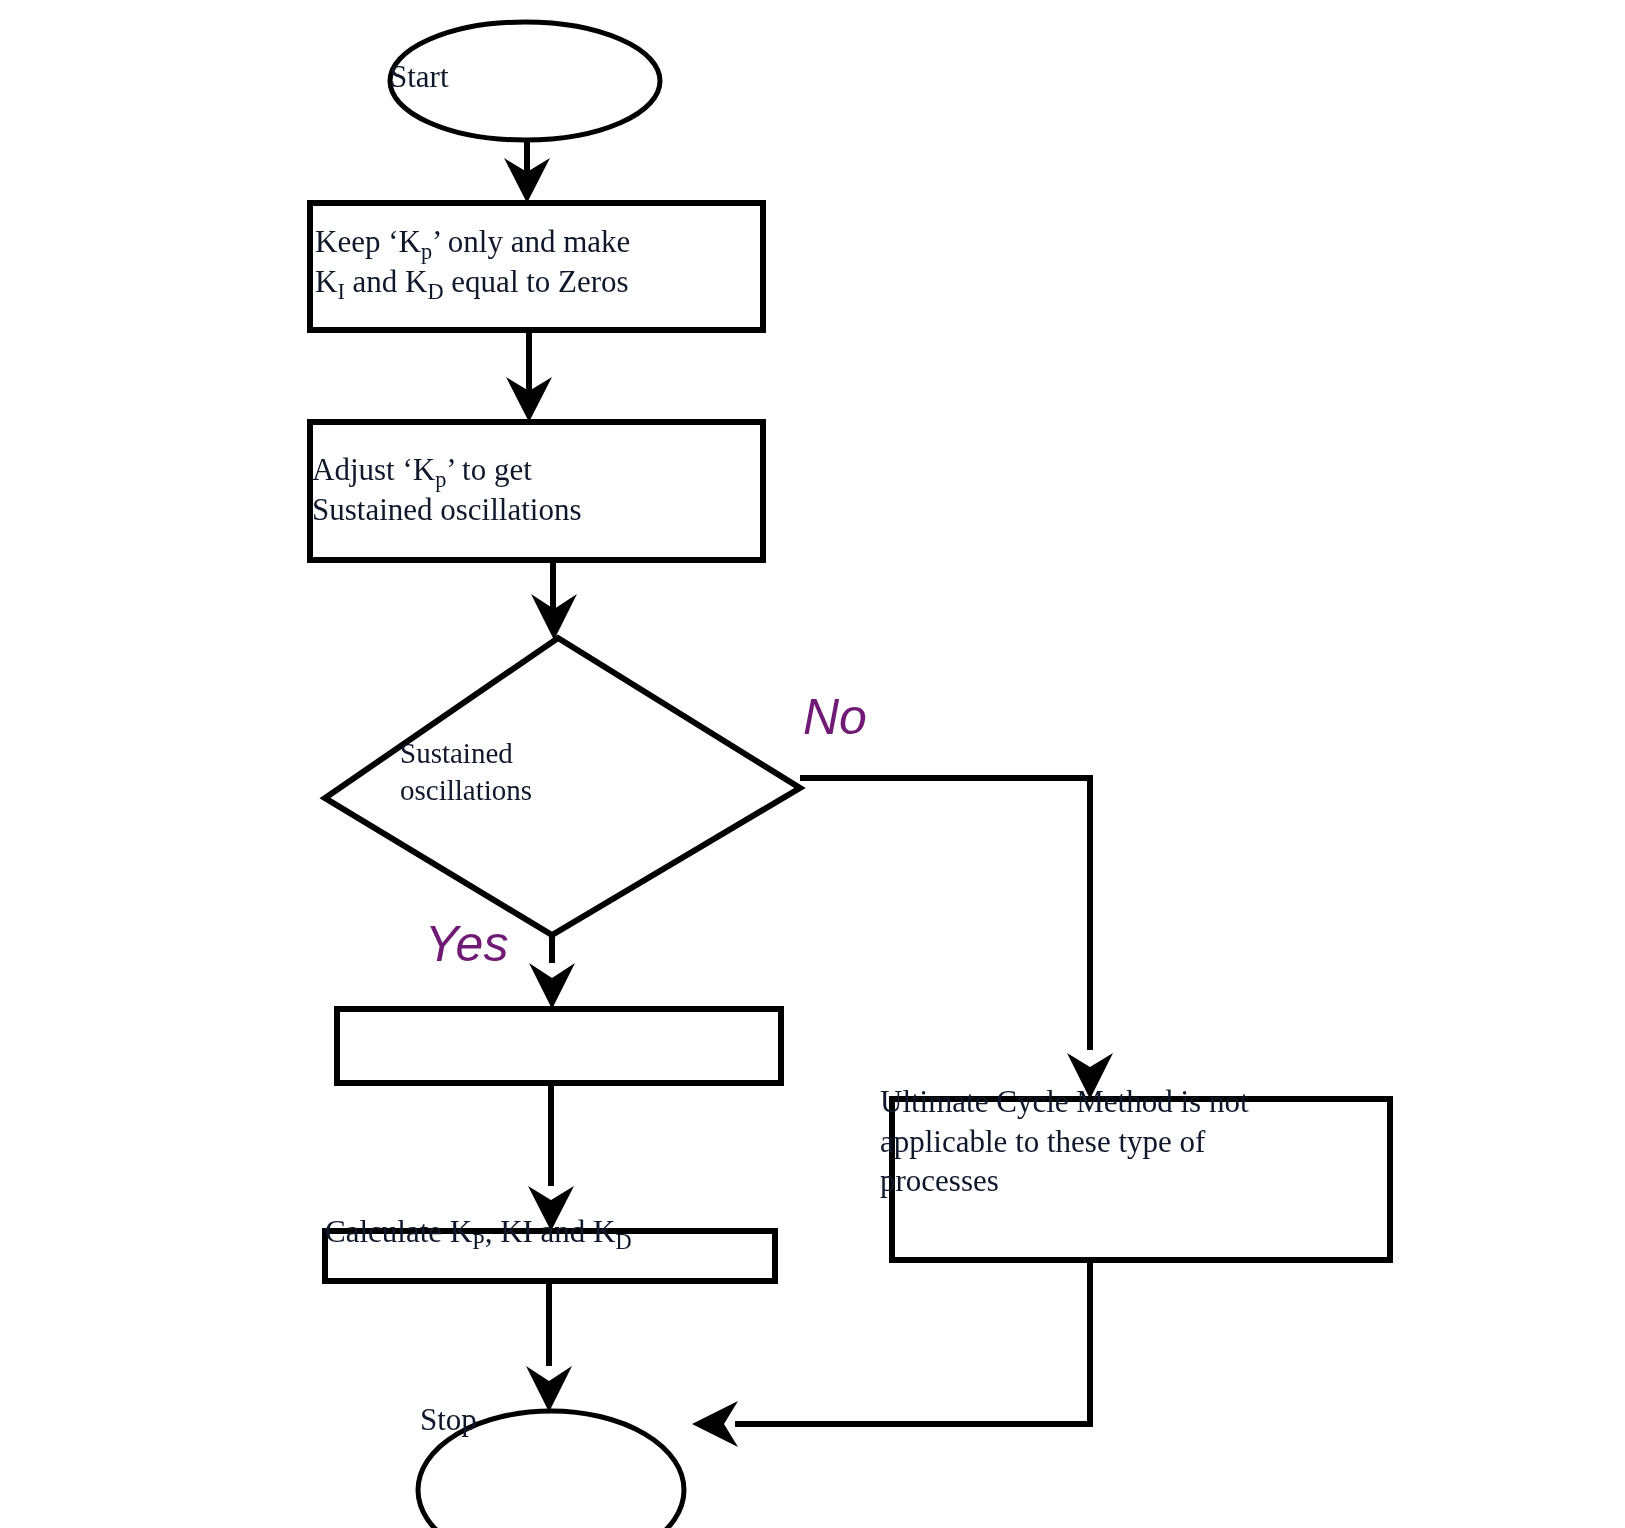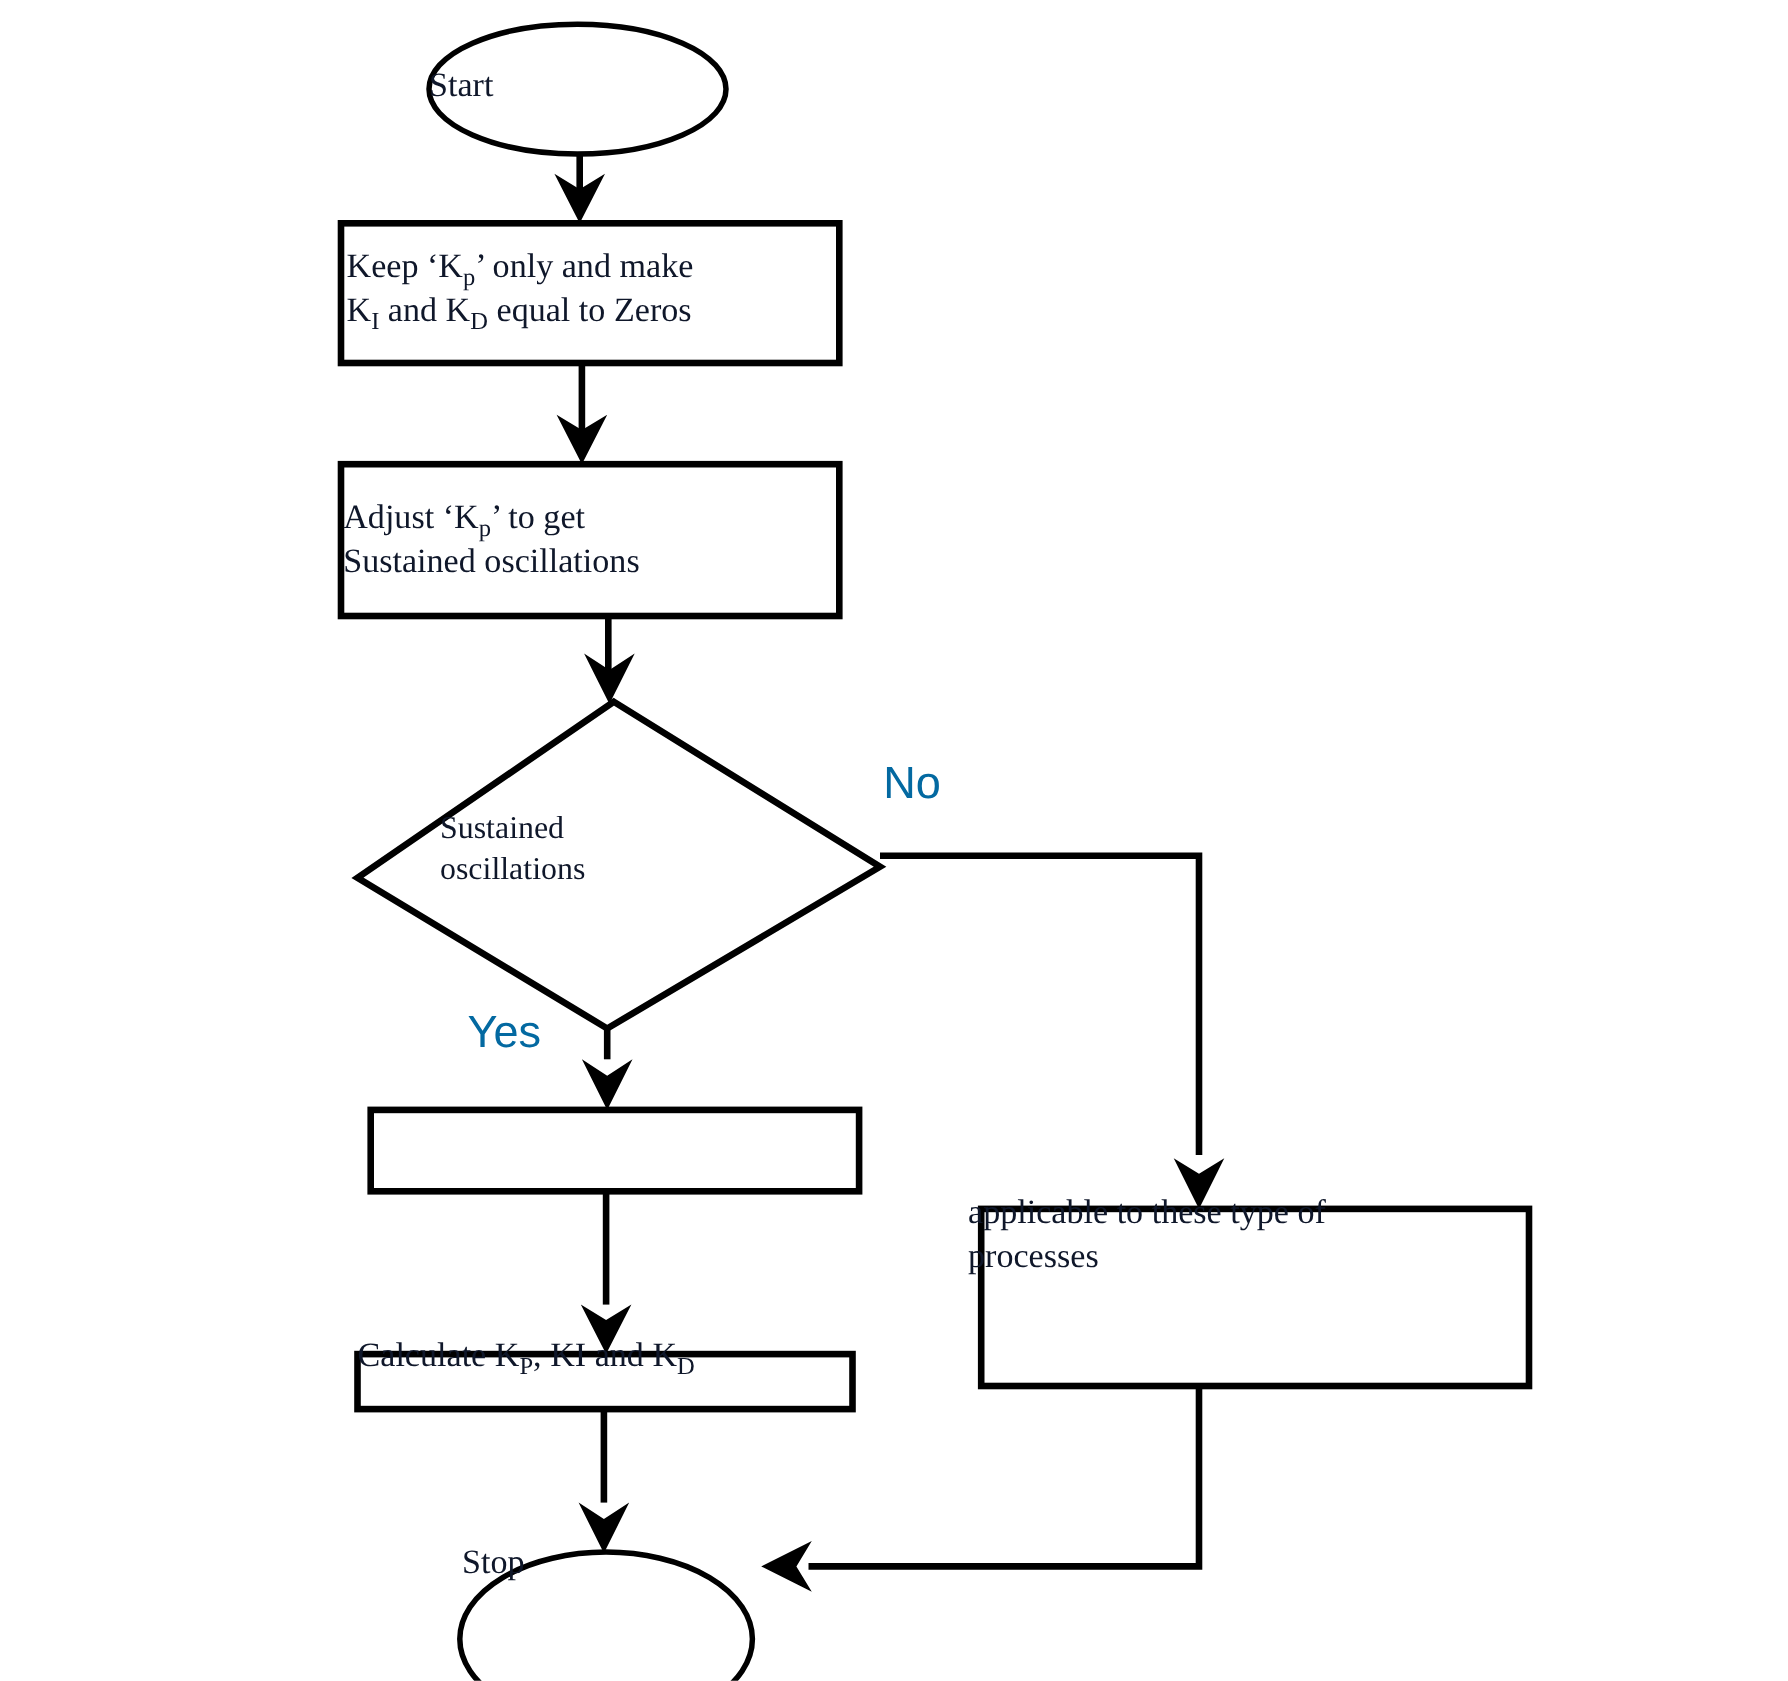--- a/index.html
+++ b/index.html
@@ -55,25 +55,26 @@
     white-space: nowrap;
     user-select: none;
   }
   .node-text .sub {
     font-size: 0.72em;
     vertical-align: sub;
     line-height: 0;
   }
   .label-text {
     position: absolute;
-    color: #0369a1;
+    color: #701a75;
     font-family: "Liberation Sans", sans-serif;
-    font-size: 41px;
+    font-size: 50px;
     white-space: nowrap;
     user-select: none;
+    font-style: italic;
   }
   
   #text-start       { left: 390px;  top: 57px;   width: 270px; font-size: 31px; }
   #text-keep-kp     { left: 315px;  top: 222px;  width: 450px; font-size: 31px; }
   #text-adjust-kp   { left: 312px;  top: 450px;  width: 450px; font-size: 31px; }
   #text-decision    { left: 400px;  top: 735px;  width: 320px; font-size: 29px; }
   #text-calc-kc     { left: 337px;  top: 1010px; width: 444px; font-size: 31px; }
   #text-calc-kp     { left: 325px;  top: 1212px; width: 450px; font-size: 31px; }
   #text-ultimate    { left: 880px;  top: 1082px; width: 500px; font-size: 31px; }
   #text-stop        { left: 420px;  top: 1400px; width: 280px; font-size: 31px; }
@@ -162,20 +163,21 @@
     <div><span>Adjust ‘K</span><span class="sub">p</span><span>’ to get</span></div>
     <div>Sustained oscillations</div>
   </div>
 
 
   <div class="node-text" id="text-calc-kp">
     <span>Calculate K</span><span class="sub">P</span><span>, KI and K</span><span class="sub">D</span>
   </div>
 
   <div class="node-text" id="text-ultimate">
+    <div>Ultimate Cycle Method is not</div>
     <div>applicable to these type of</div>
     <div>processes</div>
   </div>
 
   <div class="node-text" id="text-stop">
     <span>Stop</span>
   </div>
 
   <div class="label-text" id="label-no">No</div>
 

